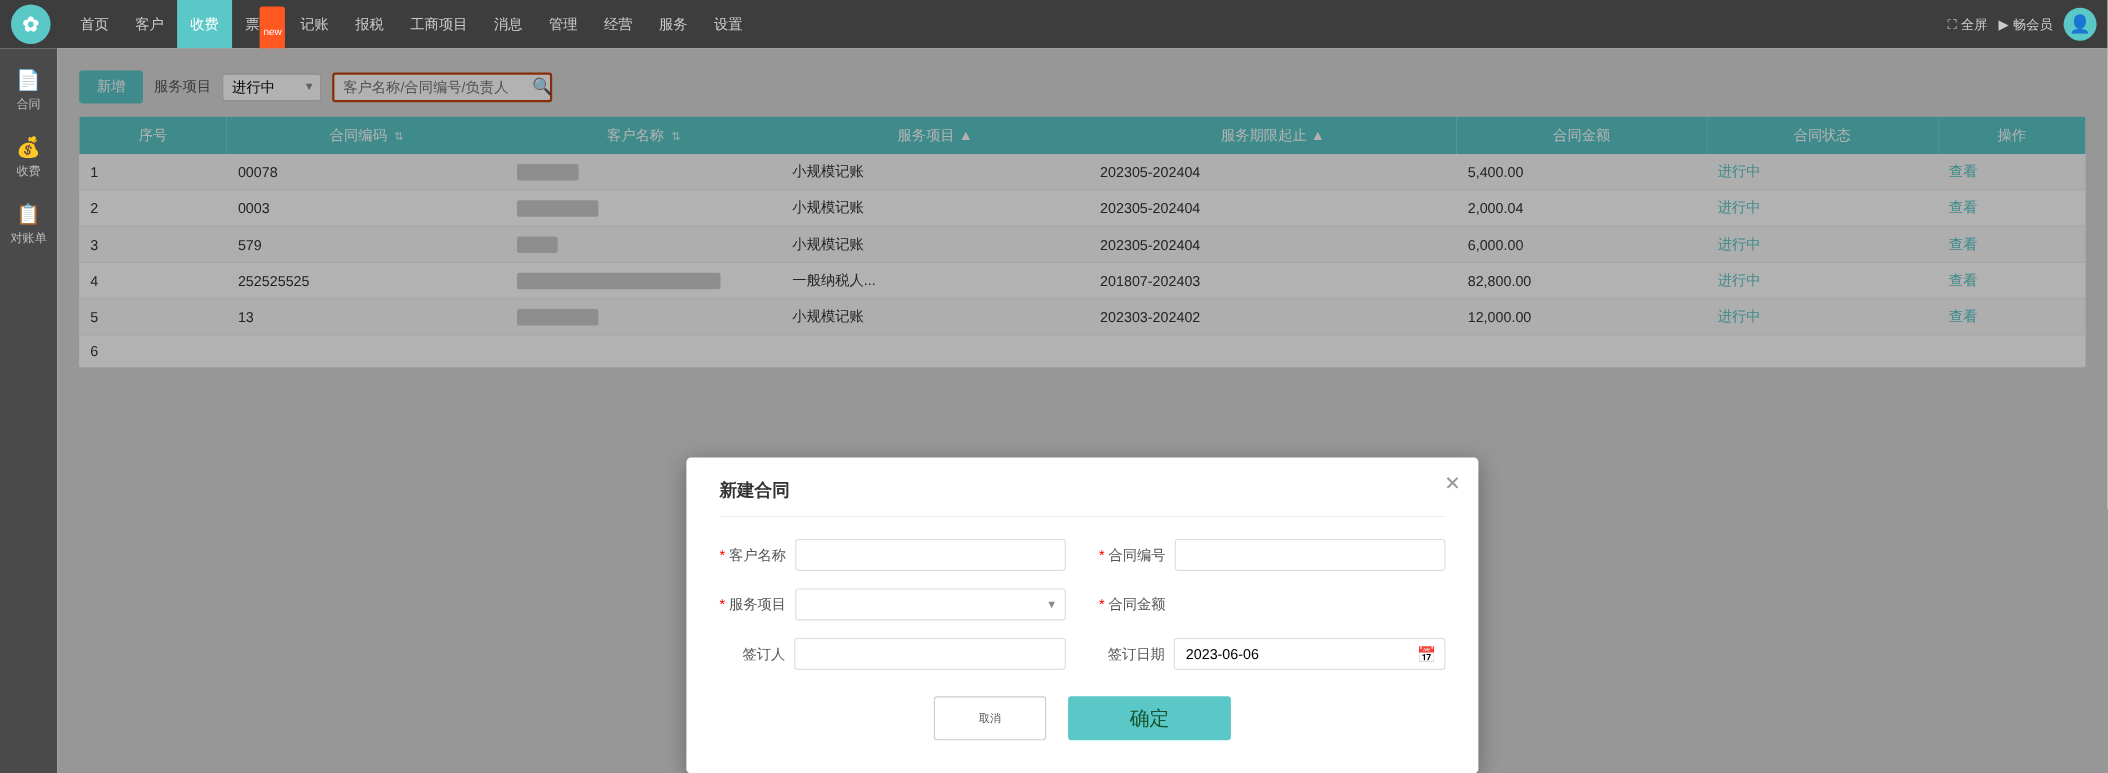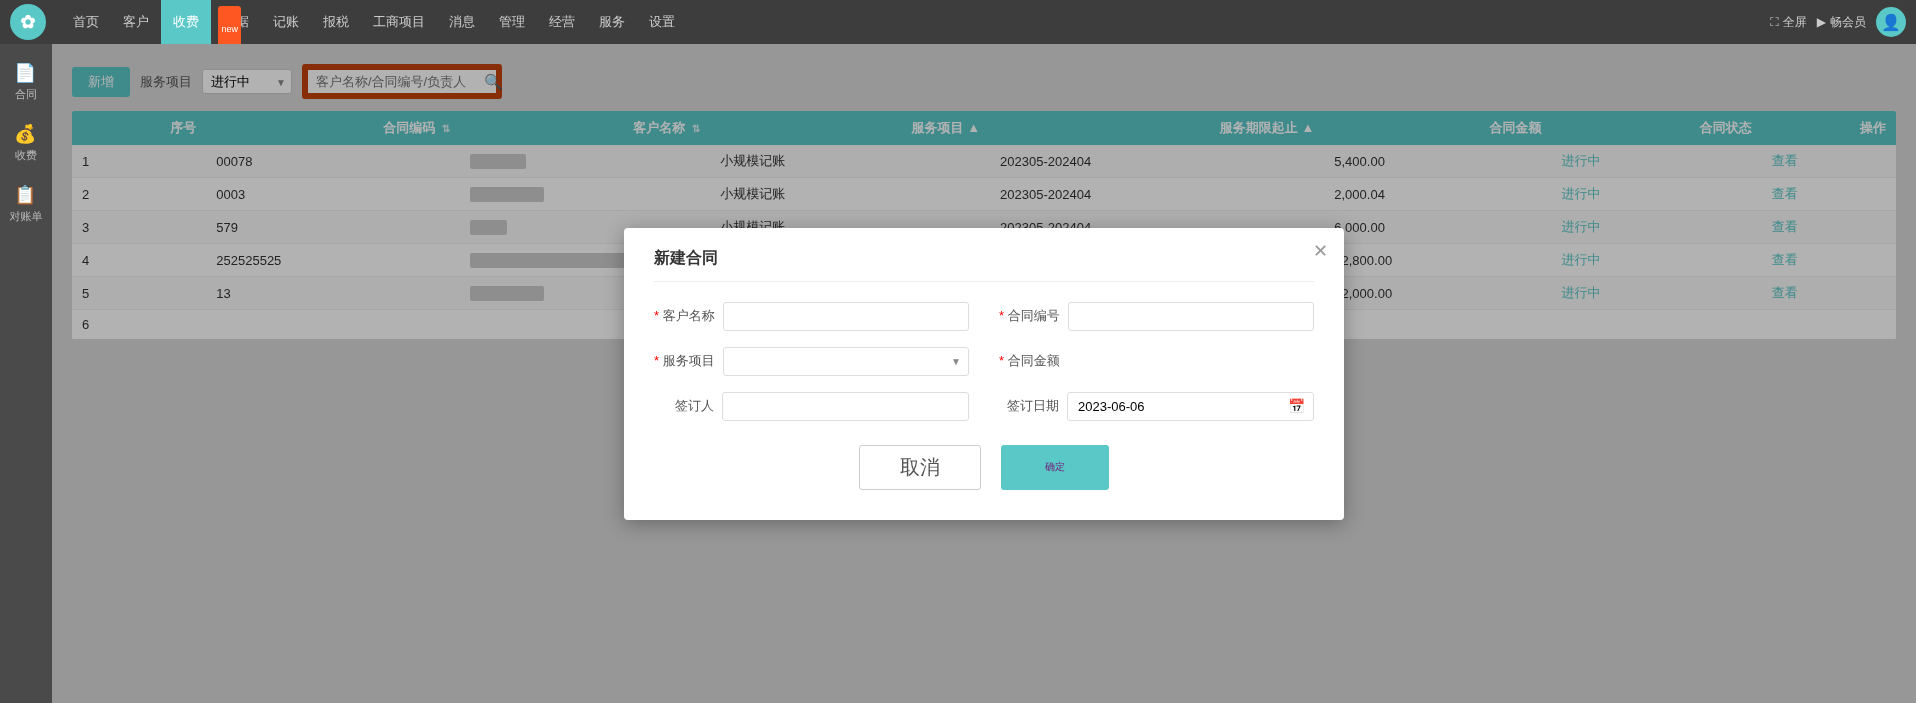--- a/index.html
+++ b/index.html
@@ -33,21 +33,21 @@
       line-height: 44px;
       cursor: pointer;
       color: #ccc;
       font-size: 13px;
       position: relative;
     }
     .top-nav-item.active { background: #5bc8c8; color: white; }
     .top-nav-item .new-badge {
       position: absolute;
       top: 6px;
-      right: 20px;
+      right: 2px;
       background: #ff5722;
       color: white;
       font-size: 9px;
       padding: 1px 3px;
       border-radius: 3px;
     }
     .top-nav-right {
       margin-left: auto;
       display: flex;
       align-items: center;
@@ -157,21 +157,21 @@
       content: "▼";
       position: absolute;
       right: 6px;
       top: 50%;
       transform: translateY(-50%);
       font-size: 10px;
       color: #888;
       pointer-events: none;
     }
     .search-box {
-      border: 6px solid #c2410c;
+      border: 2px solid #c2410c;
       background: white;
       padding: 4px 8px;
       border-radius: 3px;
       font-size: 13px;
       width: 200px;
       color: #aaa;
     }
     .search-icon-btn {
       background: none;
       border: none;
@@ -186,22 +186,22 @@
       width: 100%;
       border-collapse: collapse;
       background: white;
     }
     .data-table thead tr {
       background: #5bc8c8;
       color: white;
     }
     .data-table thead th {
       padding: 8px 10px;
-      text-align: right;
-      font-weight: bold;
+      text-align: center;
+      font-weight: normal;
       font-size: 13px;
       white-space: nowrap;
     }
     .data-table thead th .sort-icon {
       font-size: 10px;
       margin-left: 3px;
       opacity: 0.8;
     }
     .data-table tbody tr:nth-child(odd) { background: #f9f9f9; }
     .data-table tbody tr:nth-child(even) { background: white; }
@@ -220,21 +220,21 @@
       cursor: pointer;
       text-decoration: none;
     }
 
     
     .modal-overlay {
       position: absolute;
       top: 0; left: 0; right: 0; bottom: 0;
       background: rgba(0,0,0,0.3);
       display: flex;
-      align-items: center;
+      align-items: flex-end;
       justify-content: center;
       z-index: 100;
     }
     .modal {
       background: white;
       border-radius: 4px;
       width: 720px;
       padding: 20px 30px 30px;
       position: relative;
       box-shadow: 0 4px 20px rgba(0,0,0,0.3);
@@ -331,30 +331,30 @@
       gap: 20px;
       margin-top: 24px;
     }
     .btn-cancel {
       background: white;
       border: 1px solid #ccc;
       color: #555;
       padding: 8px 40px;
       border-radius: 3px;
       cursor: pointer;
-      font-size: 20px;
+      font-size: 10px;
     }
     .btn-confirm {
       background: #5bc8c8;
       border: none;
-      color: #701a75;
-      padding: 8px 44px;
-      border-radius: 3px;
-      cursor: pointer;
-      font-size: 10px;
+      color: #14532d;
+      padding: 8px 56px;
+      border-radius: 3px;
+      cursor: pointer;
+      font-size: 18px;
     }
 
     .table-wrapper {
       overflow: hidden;
       border-radius: 2px;
     }
   </style>
 </head>
 <body>
 

